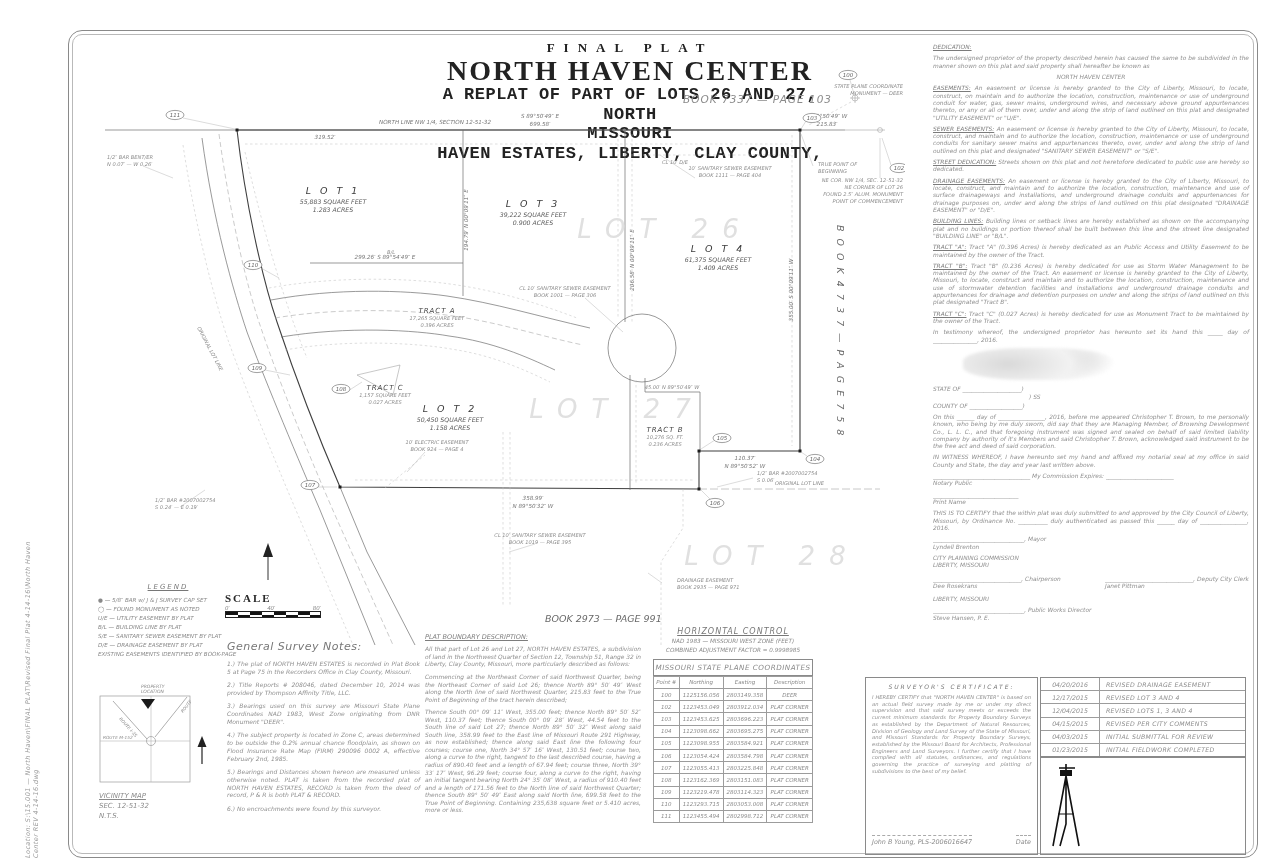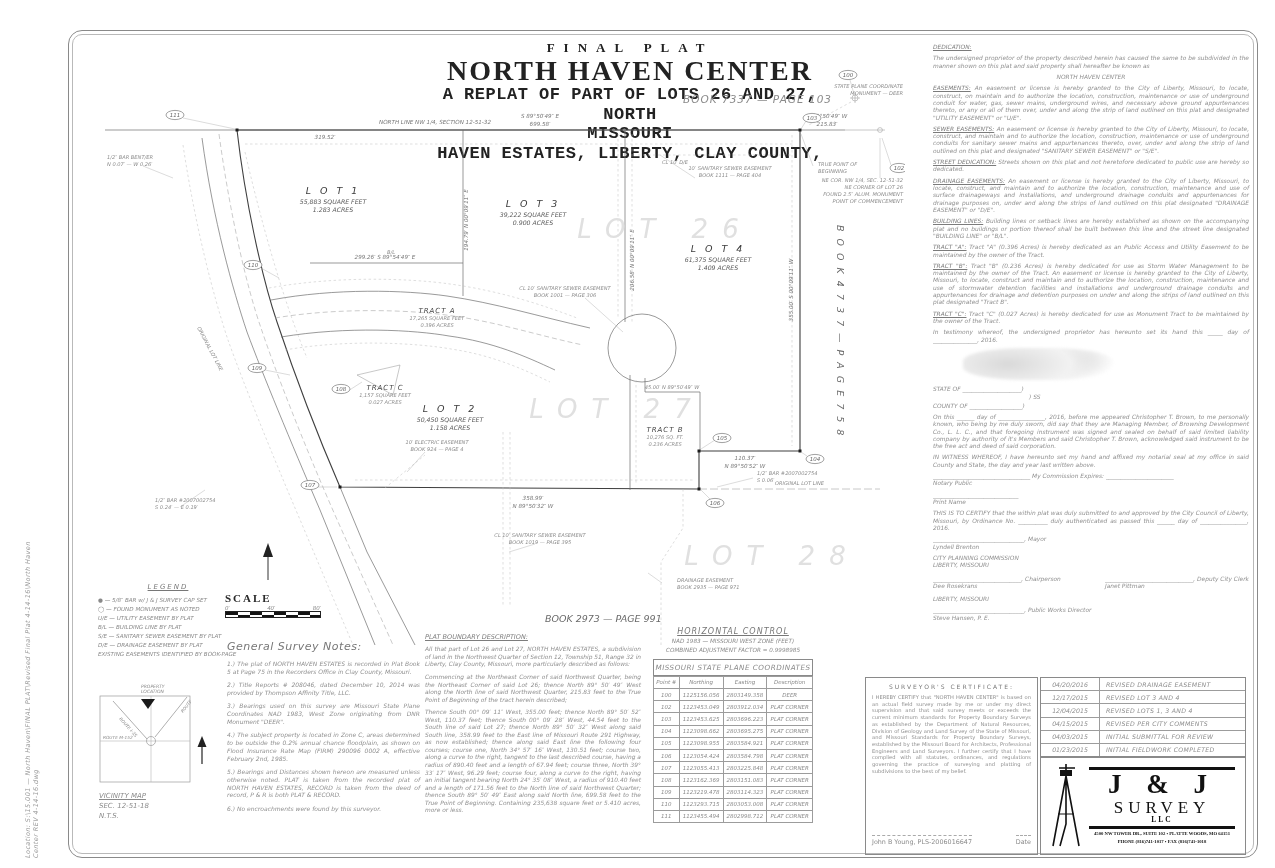--- a/index.html
+++ b/index.html
@@ -75,21 +75,21 @@
   .rc-center{text-align:center;}
   .sig-blob{width:150px;height:32px;margin:4px 0 6px 30px;background:
      radial-gradient(ellipse 60% 100% at 30% 50%, #d9d9d9 0%, #f2f2f2 70%, transparent 100%),
      radial-gradient(ellipse 40% 80% at 70% 40%, #cfcfcf 0%, transparent 80%);
      filter:blur(1.5px);border-radius:40%;}
   .sigrow{margin:6px 0 0 0;}
   .signame{margin:0 0 4px 0;}
   .tworow{display:flex;justify-content:space-between;margin-top:6px;}
   
   #cert{position:absolute;left:865px;top:677px;width:173px;height:178px;border:.9px solid #8a8a8a;
-        color:#909090;box-sizing:border-box;padding:5px 6px;}
+        font-style:italic;color:#909090;box-sizing:border-box;padding:5px 6px;}
   #cert .hd{text-align:center;font-size:6px;letter-spacing:2px;color:#777;margin-bottom:4px;}
   #cert .body{font-size:5.15px;text-align:justify;line-height:1.3;}
   #cert .sig{position:absolute;bottom:8px;left:6px;right:6px;display:flex;justify-content:space-between;font-size:6.4px;color:#8a8a8a;}
   #cert .sig span{border-top:1px dashed #aaa;padding-top:2px;}
   
   #revs{position:absolute;left:1040px;top:677px;width:206px;height:80px;border:.9px solid #8a8a8a;
         box-sizing:border-box;display:flex;flex-direction:column;}
   .rev-row{flex:1;display:flex;border-bottom:.6px solid #9c9c9c;font-size:6.2px;font-style:italic;color:#8d8d8d;align-items:center;}
   .rev-row:last-child{border-bottom:none;}
   .rev-date{width:58px;border-right:.6px solid #9c9c9c;text-align:center;align-self:stretch;display:flex;align-items:center;justify-content:center;}
@@ -401,21 +401,21 @@
       <path d="M1,46 L91,46 M52,1 L52,87" stroke="#b5b5b5" stroke-width=".6"></path>
       <path d="M14,6 L48,44 M88,2 L56,42" stroke="#9a9a9a" stroke-width=".8" fill="none"></path>
       <circle cx="52" cy="46" r="4.5" fill="none" stroke="#9a9a9a" stroke-width=".7"></circle>
       <polygon points="42,4 56,4 49,14" fill="#1a1a1a"></polygon>
       <text font-size="4.3" font-style="italic" fill="#8a8a8a" transform="translate(20 24) rotate(48)">ROUTE I-35</text>
       <text font-size="4.3" font-style="italic" fill="#8a8a8a" transform="translate(84 18) rotate(-52)">ROUTE 291</text>
       <text font-size="4.3" font-style="italic" fill="#8a8a8a" x="4" y="44">ROUTE M-152</text>
     </svg>
     <div class="title">
       <div class="u">VICINITY MAP</div>
-      <div>SEC. 12-51-18</div>
+      <div>SEC. 12-51-32</div>
       <div>N.T.S.</div>
     </div>
   </div>
   <svg id="vic-arrow" width="12" height="28" viewBox="0 0 12 28">
     <path d="M6,28 L6,8" stroke="#222" stroke-width="1.2"></path>
     <polygon points="6,0 1.5,11 10.5,11" fill="#222"></polygon>
   </svg>
 
   <div id="bdesc">
     <div class="hd">PLAT BOUNDARY DESCRIPTION:</div>
@@ -586,24 +586,15 @@
       </div>
   </div>
 
   <div id="logo">
     <svg width="38" height="84" viewBox="0 0 38 84">
       <path d="M12,4 L28,4 M19,0 L19,12" stroke="#111" stroke-width="1.6"></path>
       <rect x="13" y="6" width="12" height="6" fill="#111"></rect>
       <path d="M19,12 L6,82 M19,12 L32,82 M19,12 L19,60 L13,82" stroke="#111" stroke-width="1.6" fill="none"></path>
       <path d="M11,50 L27,50" stroke="#111" stroke-width="1"></path>
     </svg>
-    <div class="txt">
-      <div class="rule"></div>
-      <div class="jj">J &amp; J</div>
-      <div class="sv">SURVEY</div>
-      <div class="llc">LLC</div>
-      <div class="rule"></div>
-      <div class="addr">4500 NW TOWER DR., SUITE 102  •  PLATTE WOODS, MO 64151</div>
-      <div class="addr">PHONE (816)741-1017  •  FAX (816)741-1018</div>
-    </div>
   </div>
 
 </div>
 
 </body></html>

